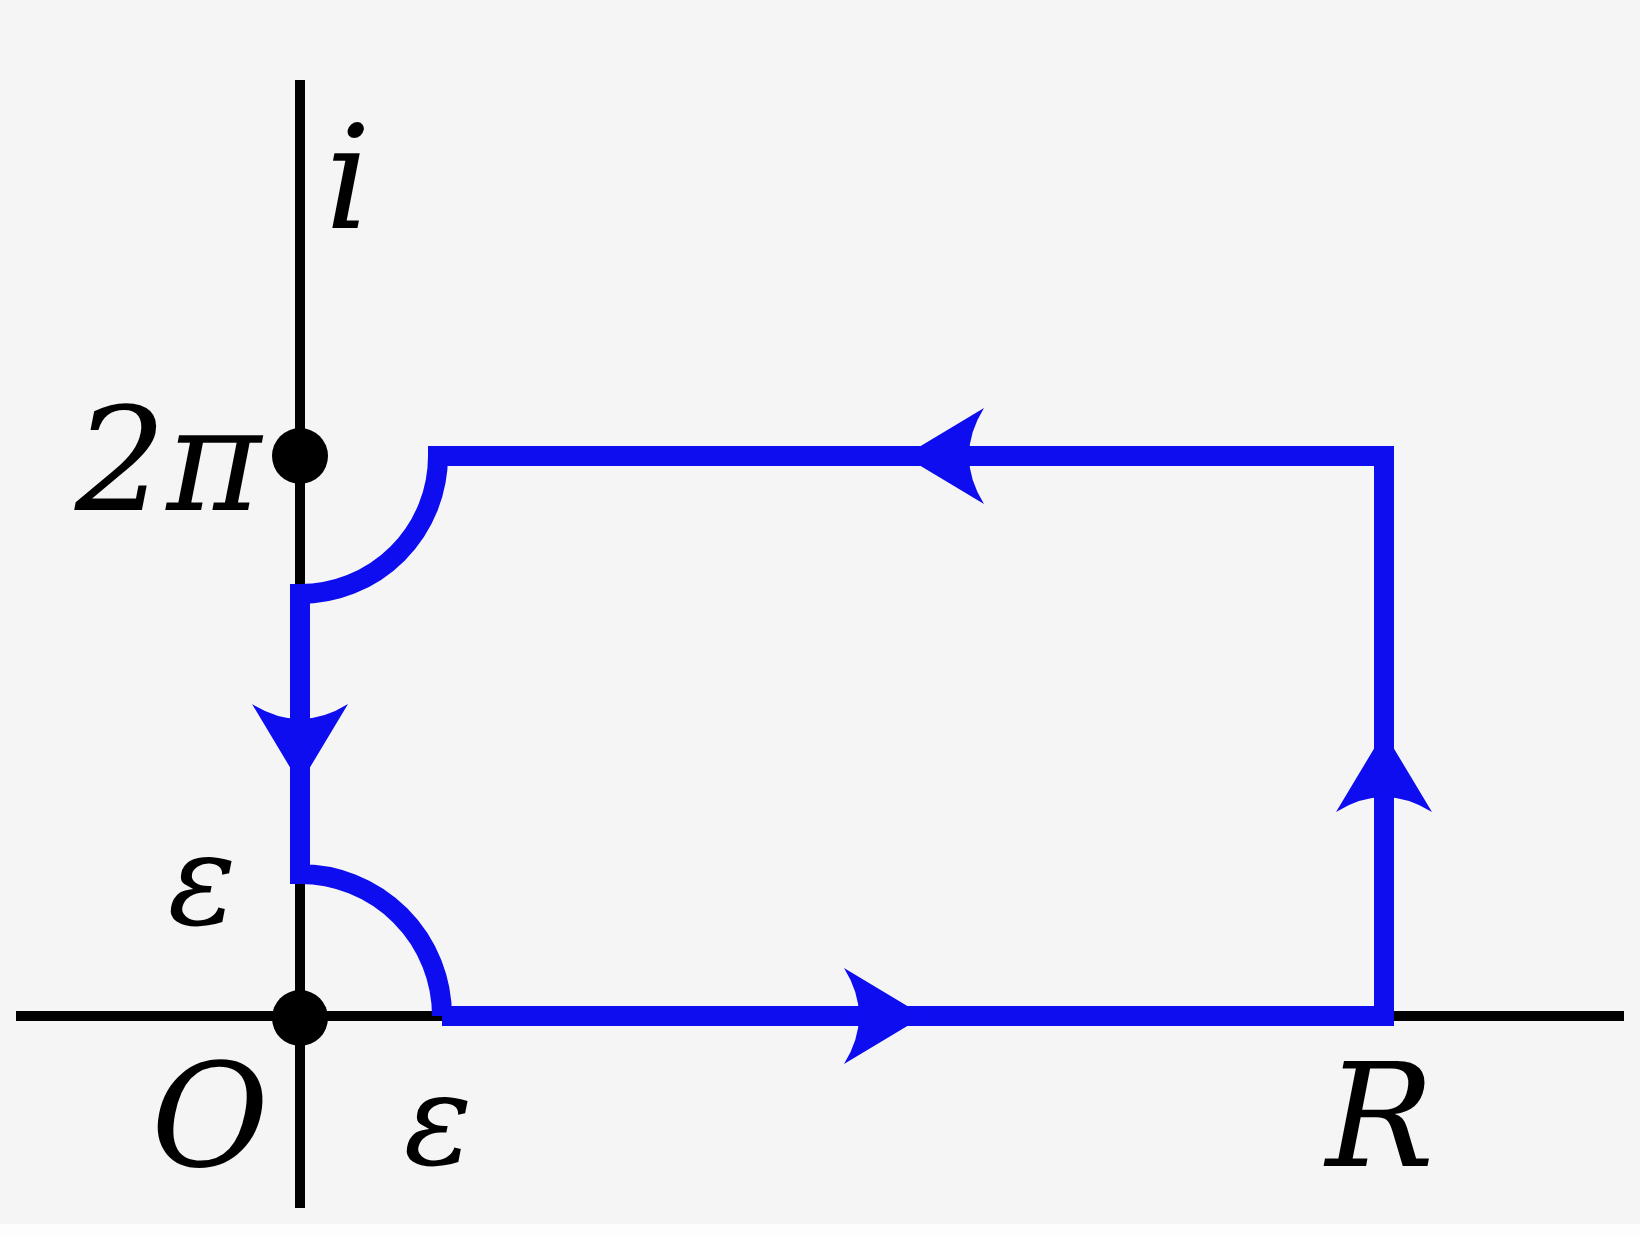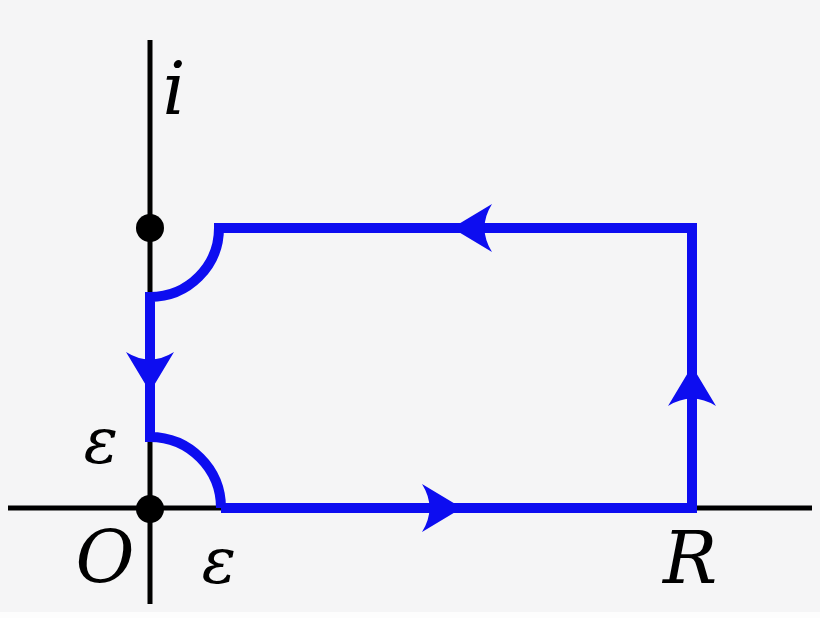--- a/index.html
+++ b/index.html
@@ -75,20 +75,21 @@
     <path class="arrowhead" d="M 0 0 L -40 -24 Q -25 0 -40 24 Z" transform="translate(692,366) rotate(-90)" fill="#0d0df0"></path>
     <path class="arrowhead" d="M 0 0 L -40 -24 Q -25 0 -40 24 Z" transform="translate(452,228) rotate(180)" fill="#0d0df0"></path>
     <path class="arrowhead" d="M 0 0 L -40 -24 Q -25 0 -40 24 Z" transform="translate(150,392) rotate(90)" fill="#0d0df0"></path>
 
     <circle class="dot" cx="150" cy="228" r="14" fill="#000000"></circle>
     <circle class="dot" cx="150" cy="509" r="14" fill="#000000"></circle>
   </svg>
 
   <div class="math-label" style="left:174px; top:89px;">i</div>
 
+  <div class="math-label" style="left:84px; top:230px;">2π</div>
 
   <div class="math-label small" style="left:101px; top:441px;">ε</div>
 
   <div class="math-label" style="left:105px; top:558px;">O</div>
 
   <div class="math-label small" style="left:219px; top:561px;">ε</div>
 
   <div class="math-label" style="left:690px; top:558px;">R</div>
 
   <div class="bottom-strip"></div>

